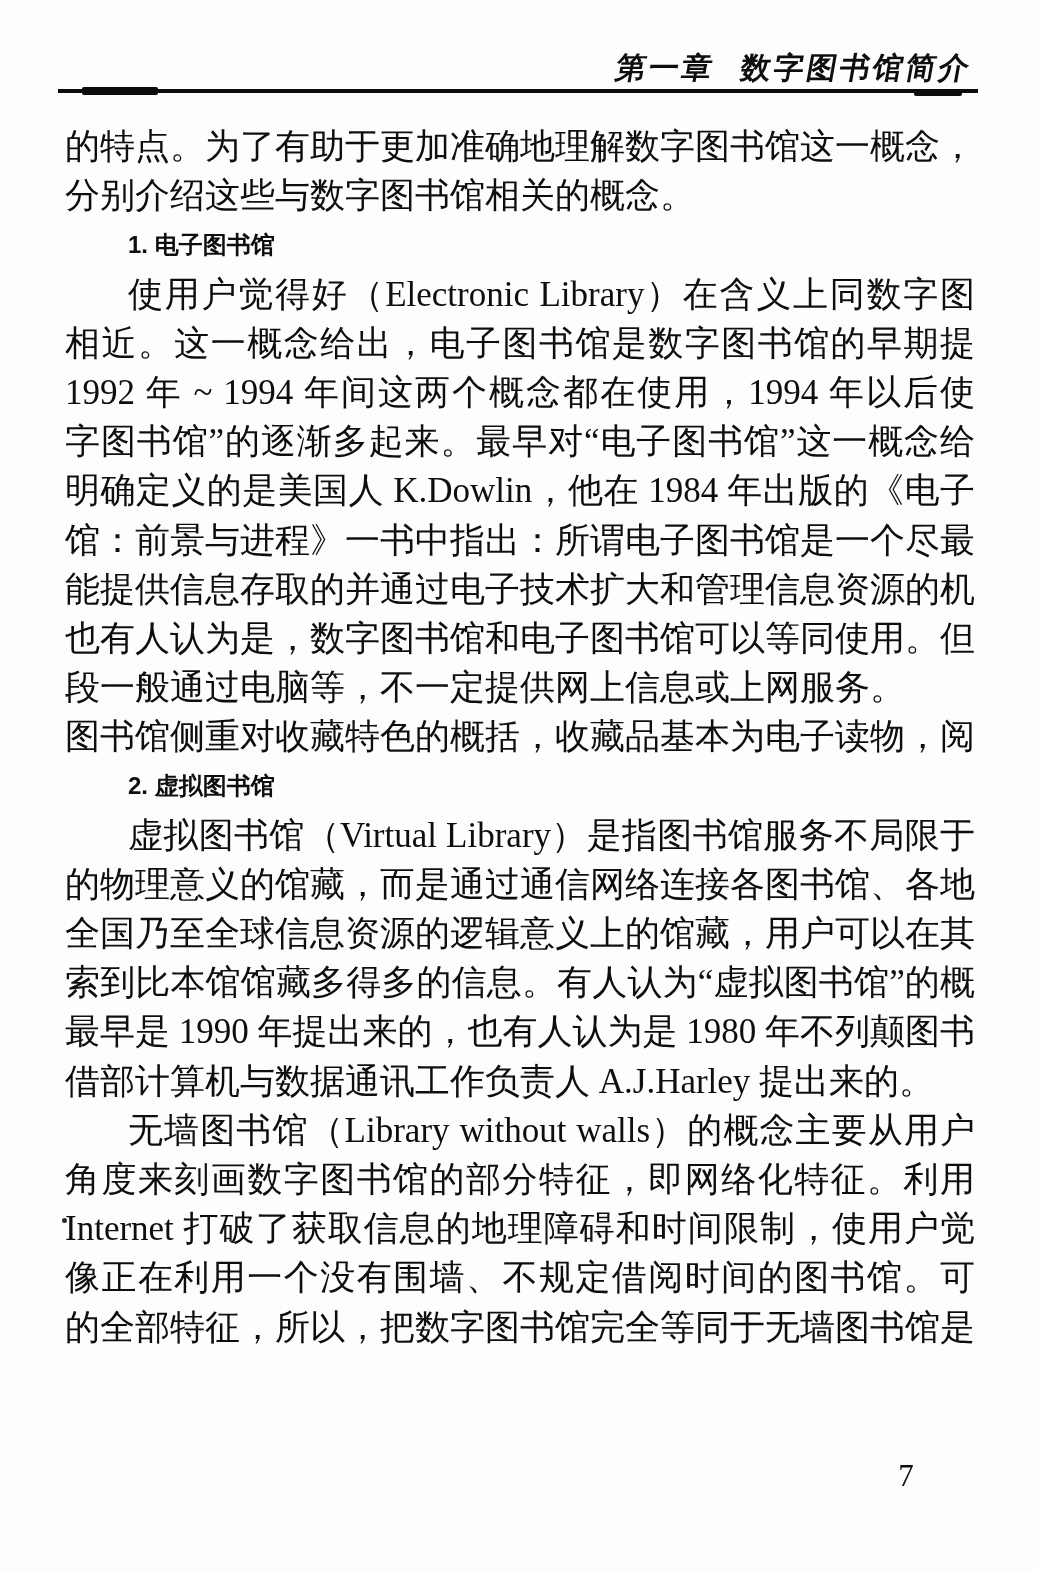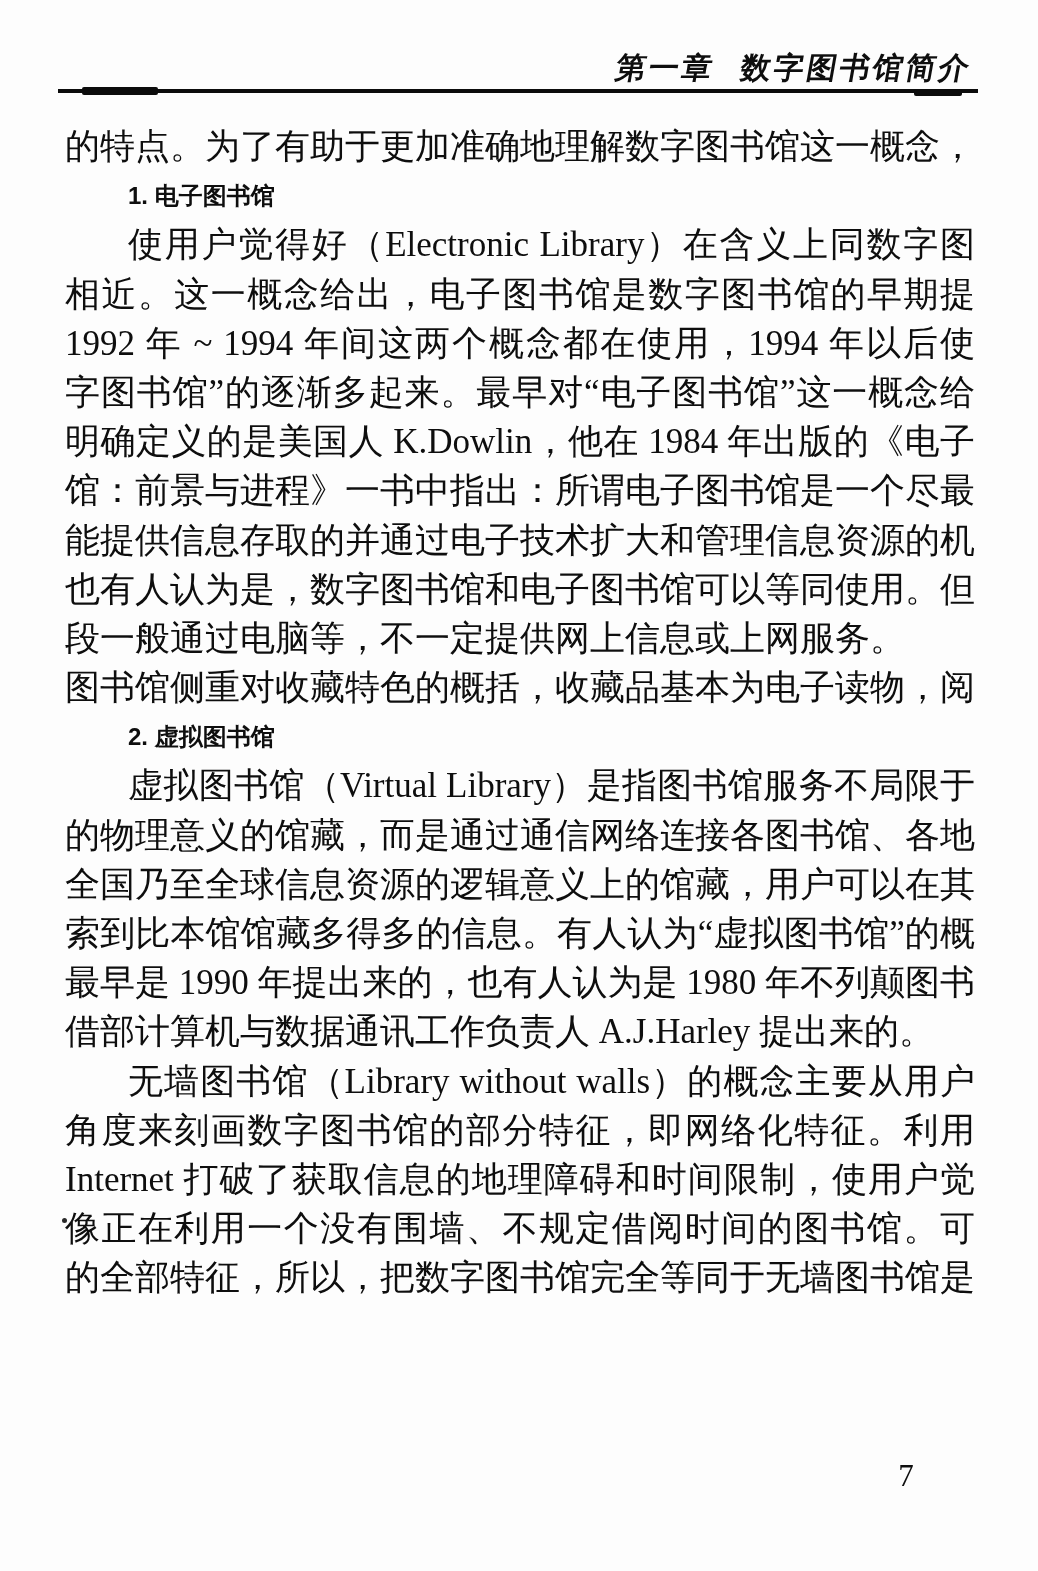--- a/index.html
+++ b/index.html
@@ -75,20 +75,21 @@
       <span>第一章</span><span class="title-part">数字图书馆简介</span>
     </span>
   </div>
 
   <div class="rule"></div>
   <div class="rule-blob-a"></div>
   <div class="rule-blob-b"></div>
 
   <div class="content">
     <div class="l st">的特点。为了有助于更加准确地理解数字图书馆这一概念，下面</div>
+    <div class="l">分别介绍这些与数字图书馆相关的概念。</div>
     <div class="l hd ind">1. 电子图书馆</div>
     <div class="l st ind">使用户觉得好（Electronic Library）在含义上同数字图书馆最为</div>
     <div class="l st">相近。这一概念给出，电子图书馆是数字图书馆的早期提法，</div>
     <div class="l st">1992 年 ~ 1994 年间这两个概念都在使用，1994 年以后使用“数</div>
     <div class="l st">字图书馆”的逐渐多起来。最早对“电子图书馆”这一概念给出</div>
     <div class="l st">明确定义的是美国人 K.Dowlin，他在 1984 年出版的《电子图书</div>
     <div class="l st">馆：前景与进程》一书中指出：所谓电子图书馆是一个尽最大可</div>
     <div class="l st">能提供信息存取的并通过电子技术扩大和管理信息资源的机构。</div>
     <div class="l st">也有人认为是，数字图书馆和电子图书馆可以等同使用。但电子</div>
     <div class="l">段一般通过电脑等，不一定提供网上信息或上网服务。</div>

